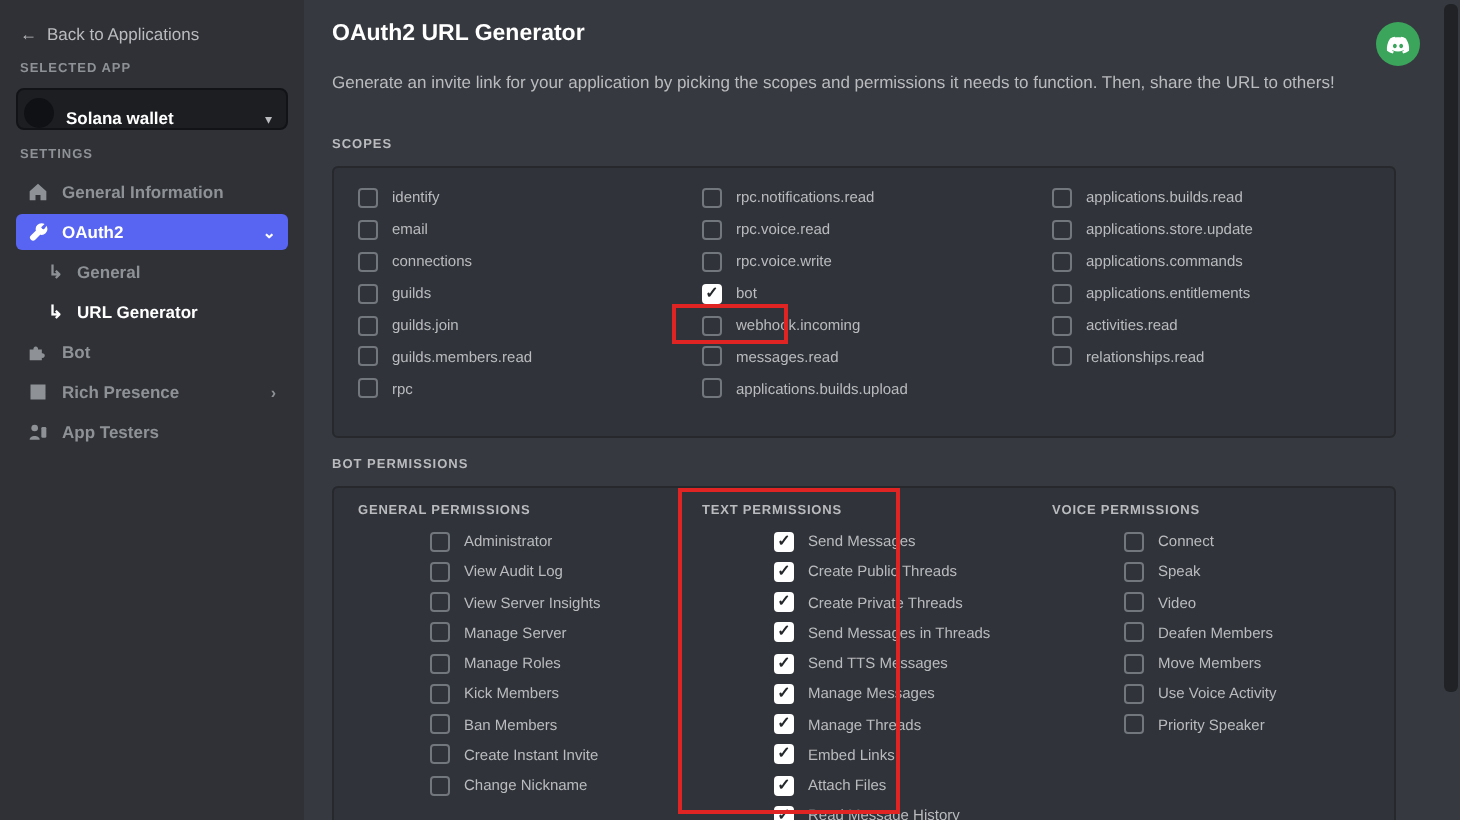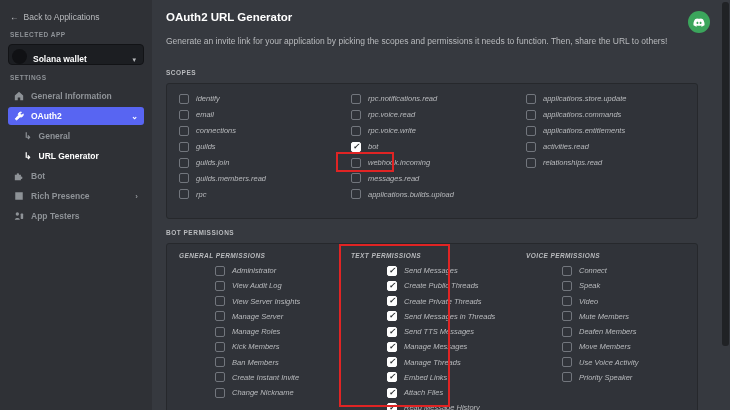--- a/index.html
+++ b/index.html
@@ -35,21 +35,21 @@
   
   .main-title{position:absolute;left:166px;top:11px;font-size:11.5px;font-weight:bold;color:#fff;}
   .main-subtitle{position:absolute;left:166px;top:36px;font-size:8.5px;color:#b9bbbe;white-space:nowrap;}
   .bot-badge{position:absolute;left:688px;top:11px;width:22px;height:22px;border-radius:50%;
     background:#3ba55c;display:flex;align-items:center;justify-content:center;}
 
   
   .section-label{position:absolute;font-size:6.5px;font-weight:bold;color:#b9bbbe;
     letter-spacing:.5px;}
   .panel{position:absolute;left:166px;width:532px;background:#303339;
-    border:1px solid #26282c;border-radius:3px;font-style:italic;}
+    border:1px solid #26282c;border-radius:3px;}
   #scopes-panel{top:83px;height:136px;}
   #perms-panel{top:243px;height:175px;}
   .col{position:absolute;width:172px;}
   .col.c0{left:12px;} .col.c1{left:184px;} .col.c2{left:359px;}
   #scopes-panel .col{top:7px;}
   #perms-panel .col{top:4px;}
   .col-header{height:14px;display:flex;align-items:center;font-size:6.5px;font-weight:bold;
     color:#b9bbbe;letter-spacing:.4px;margin-bottom:1px;}
   .check-row{display:flex;align-items:center;gap:7px;height:15.9px;}
   #perms-panel .check-row{height:15.25px;padding-left:36px;}
@@ -211,20 +211,24 @@
         <span class="check-label">messages.read</span>
       </div>
       <div class="check-row">
         <span class="checkbox"></span>
         <span class="check-label">applications.builds.upload</span>
       </div>
     </div>
   <div class="col c2">
       <div class="check-row">
         <span class="checkbox"></span>
+        <span class="check-label">applications.builds.read</span>
+      </div>
+      <div class="check-row">
+        <span class="checkbox"></span>
         <span class="check-label">applications.store.update</span>
       </div>
       <div class="check-row">
         <span class="checkbox"></span>
         <span class="check-label">applications.commands</span>
       </div>
       <div class="check-row">
         <span class="checkbox"></span>
         <span class="check-label">applications.entitlements</span>
       </div>
@@ -337,24 +341,20 @@
         <div class="check-row">
           <span class="checkbox"></span>
           <span class="check-label">Speak</span>
         </div>
         <div class="check-row">
           <span class="checkbox"></span>
           <span class="check-label">Video</span>
         </div>
         <div class="check-row">
           <span class="checkbox"></span>
-          <span class="check-label">Mute Members</span>
-        </div>
-        <div class="check-row">
-          <span class="checkbox"></span>
           <span class="check-label">Deafen Members</span>
         </div>
         <div class="check-row">
           <span class="checkbox"></span>
           <span class="check-label">Move Members</span>
         </div>
         <div class="check-row">
           <span class="checkbox"></span>
           <span class="check-label">Use Voice Activity</span>
         </div>

